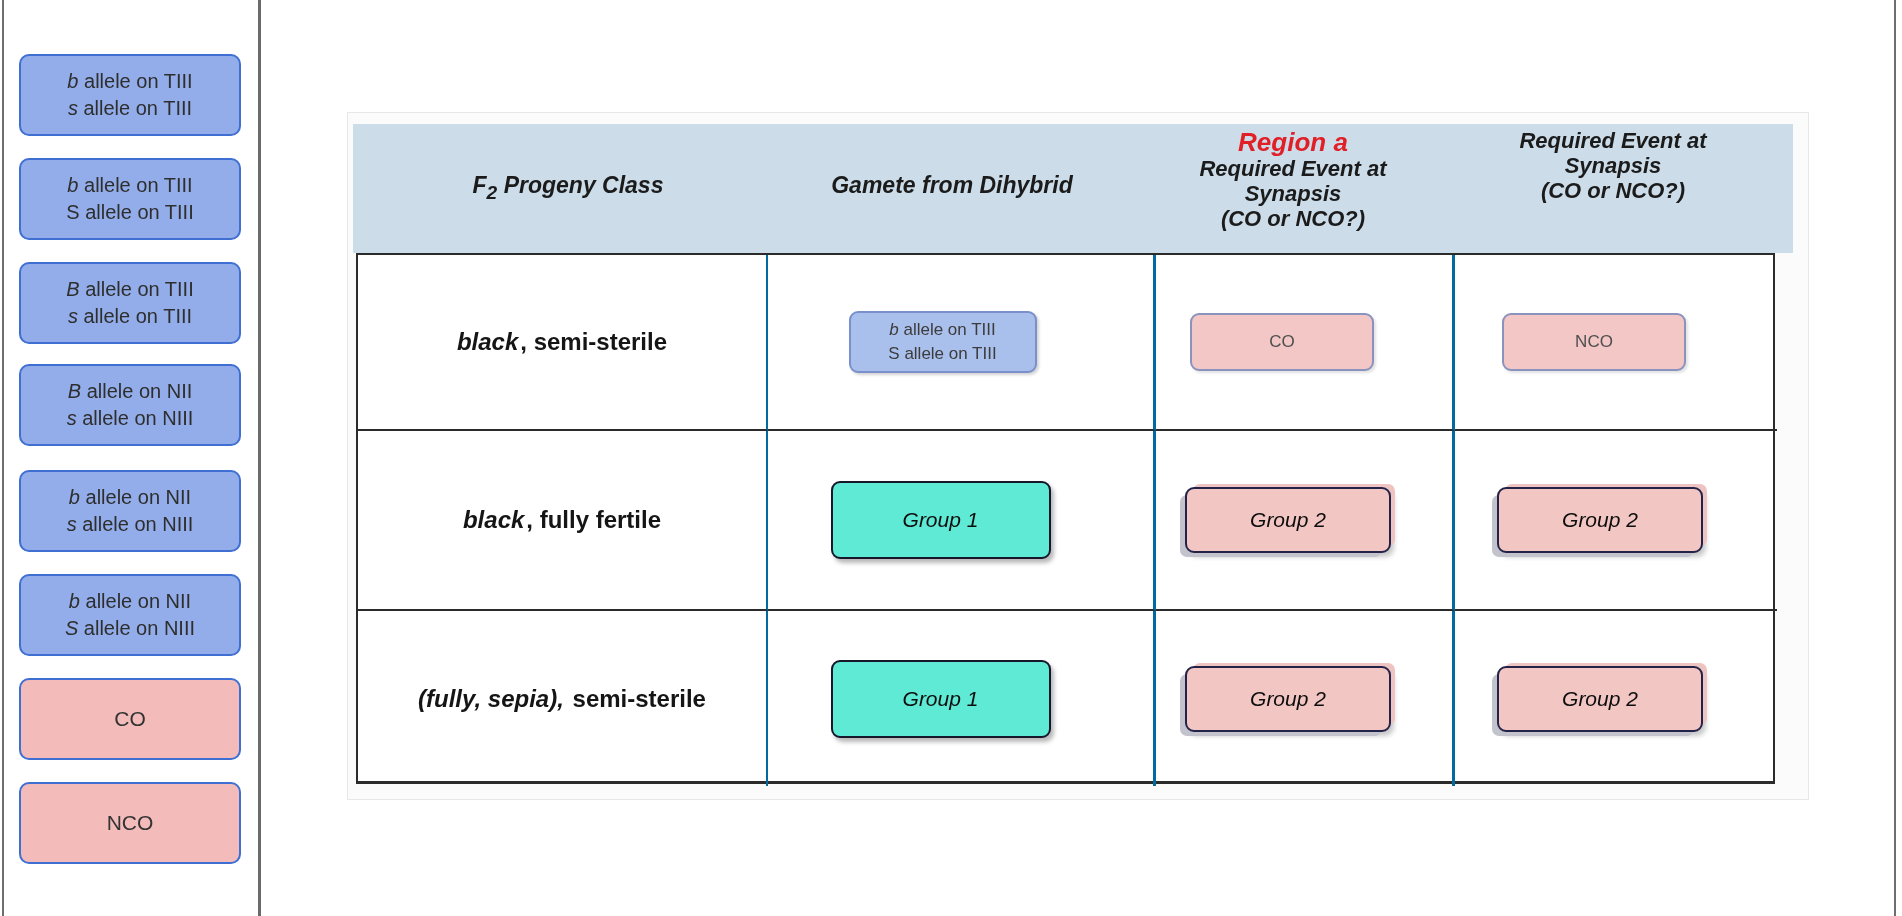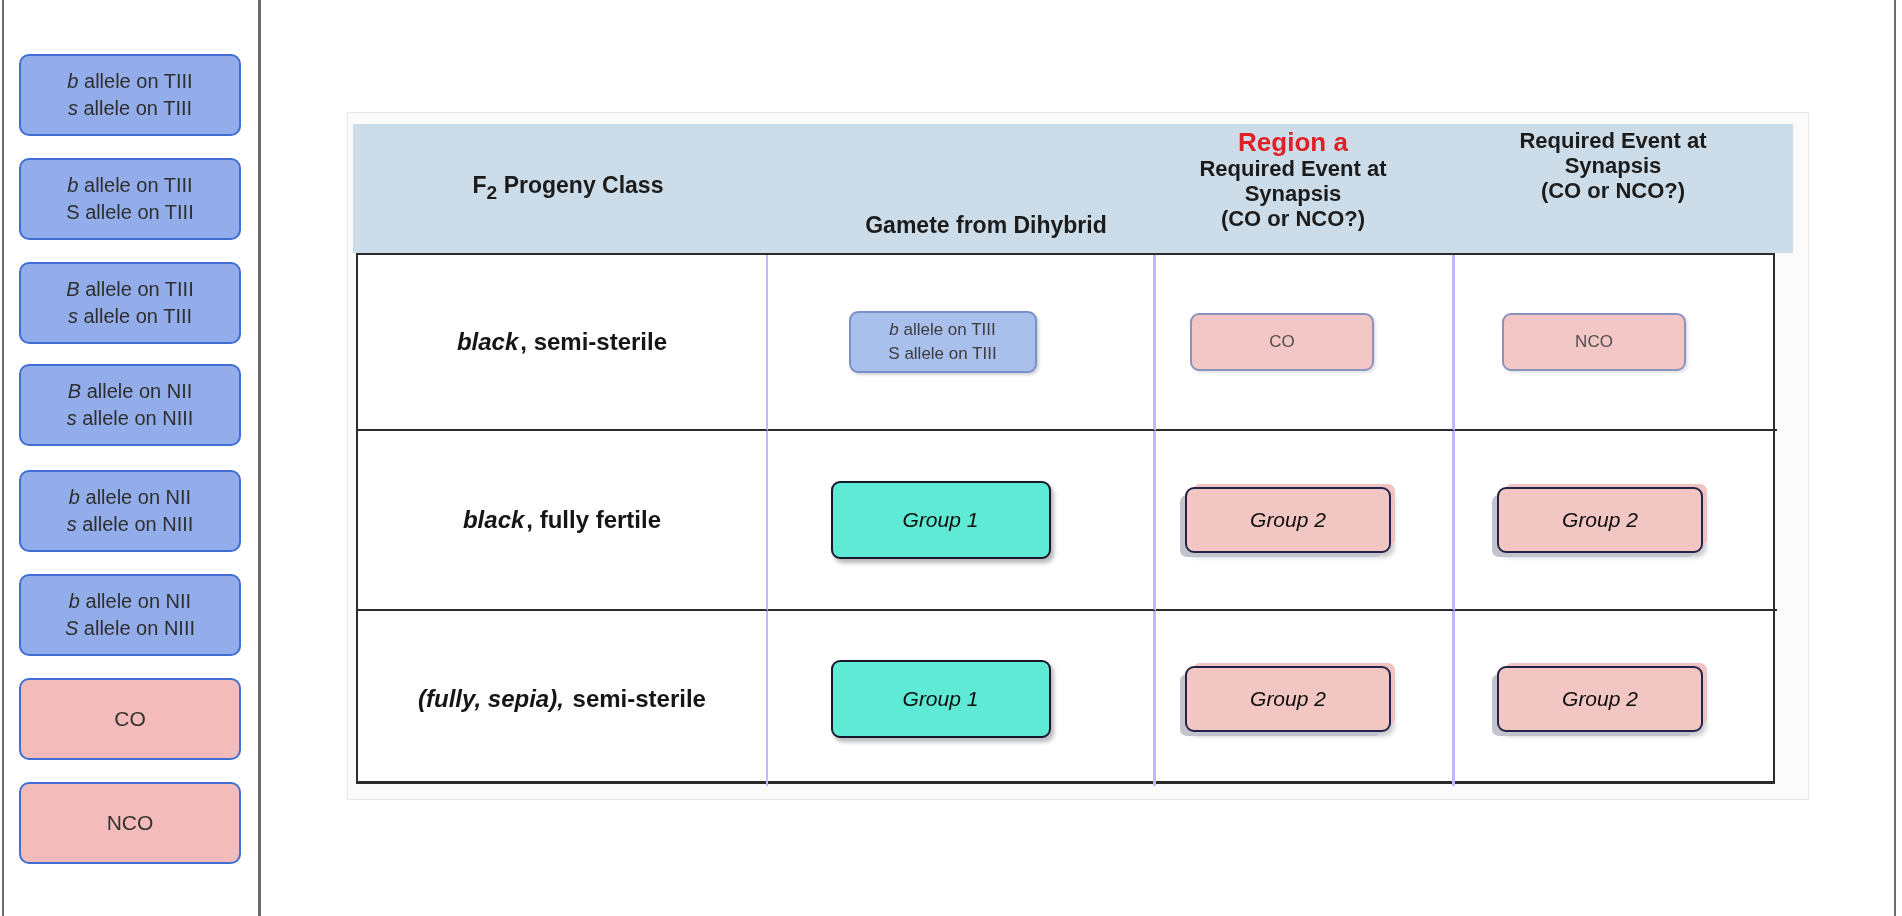--- a/index.html
+++ b/index.html
@@ -26,35 +26,35 @@
 
   
   .board{
     position:absolute;left:347px;top:112px;width:1462px;height:688px;
     background:#fbfbfb;border:1px solid #e7e7e7;box-sizing:border-box;
   }
   .thead{
     position:absolute;left:5px;top:11px;width:1440px;height:129px;
     background:#ccdde9;
   }
-  .hcell{position:absolute;text-align:center;color:#1b1b1b;font-weight:bold;}
+  .hcell{position:absolute;text-align:center;color:#1b1b1b;font-weight:bold;font-style:italic;}
   .hcell.simple{top:48px;font-size:23px;}
   .hcell.region .rtitle{font-size:26px;color:#e11f26;line-height:28px;}
   .hcell.region .rline{font-size:22px;line-height:25px;}
   .hcell.region{top:4px;}
 
   .tbody{
     position:absolute;left:8px;top:140px;width:1419px;height:531px;
     display:grid;grid-template-columns:410px 388px 299px 322px;
     grid-template-rows:176px 180px 175px;
     border:2px solid #2b2b2b;border-bottom-width:3px;box-sizing:border-box;
     background:#ffffff;
   }
   .cell{
-    border-right:2px solid #c4b5fd;border-bottom:2px solid #2b2b2b;
+    border-right:2px solid #0369a1;border-bottom:2px solid #2b2b2b;
     display:flex;align-items:center;justify-content:center;box-sizing:border-box;
   }
   .cell.col3l{border-right-width:3px;}
   .cell.col2l{border-right-width:3px;}
   .cell.lastcol{border-right:none;}
   .cell.lastrow{border-bottom:none;}
   .rowlabel{font-size:24px;font-weight:bold;color:#151515;text-align:center;}
   .rowlabel i{margin-right:2px;}
 
   
@@ -123,21 +123,21 @@
 <div class="chip pink" style="top:782px">
   <span>NCO</span>
 </div>
 
 <div class="board">
 
   <div class="thead">
     <div class="hcell simple" style="left:70px;width:290px;">
       <span>F</span><sub>2</sub><span> Progeny Class</span>
     </div>
-    <div class="hcell simple" style="left:458px;width:350px;margin-top:40px;">
+    <div class="hcell simple" style="left:424px;width:350px;">
       <span>Gamete from Dihybrid</span>
     </div>
     <div class="hcell region" style="left:790px;width:300px;">
       <div class="rtitle">Region a</div>
       <div class="rline">Required Event at</div>
       <div class="rline">Synapsis</div>
       <div class="rline">(CO or NCO?)</div>
     </div>
     <div class="hcell region" style="left:1110px;width:300px;">
       <div class="rline">Required Event at</div>

